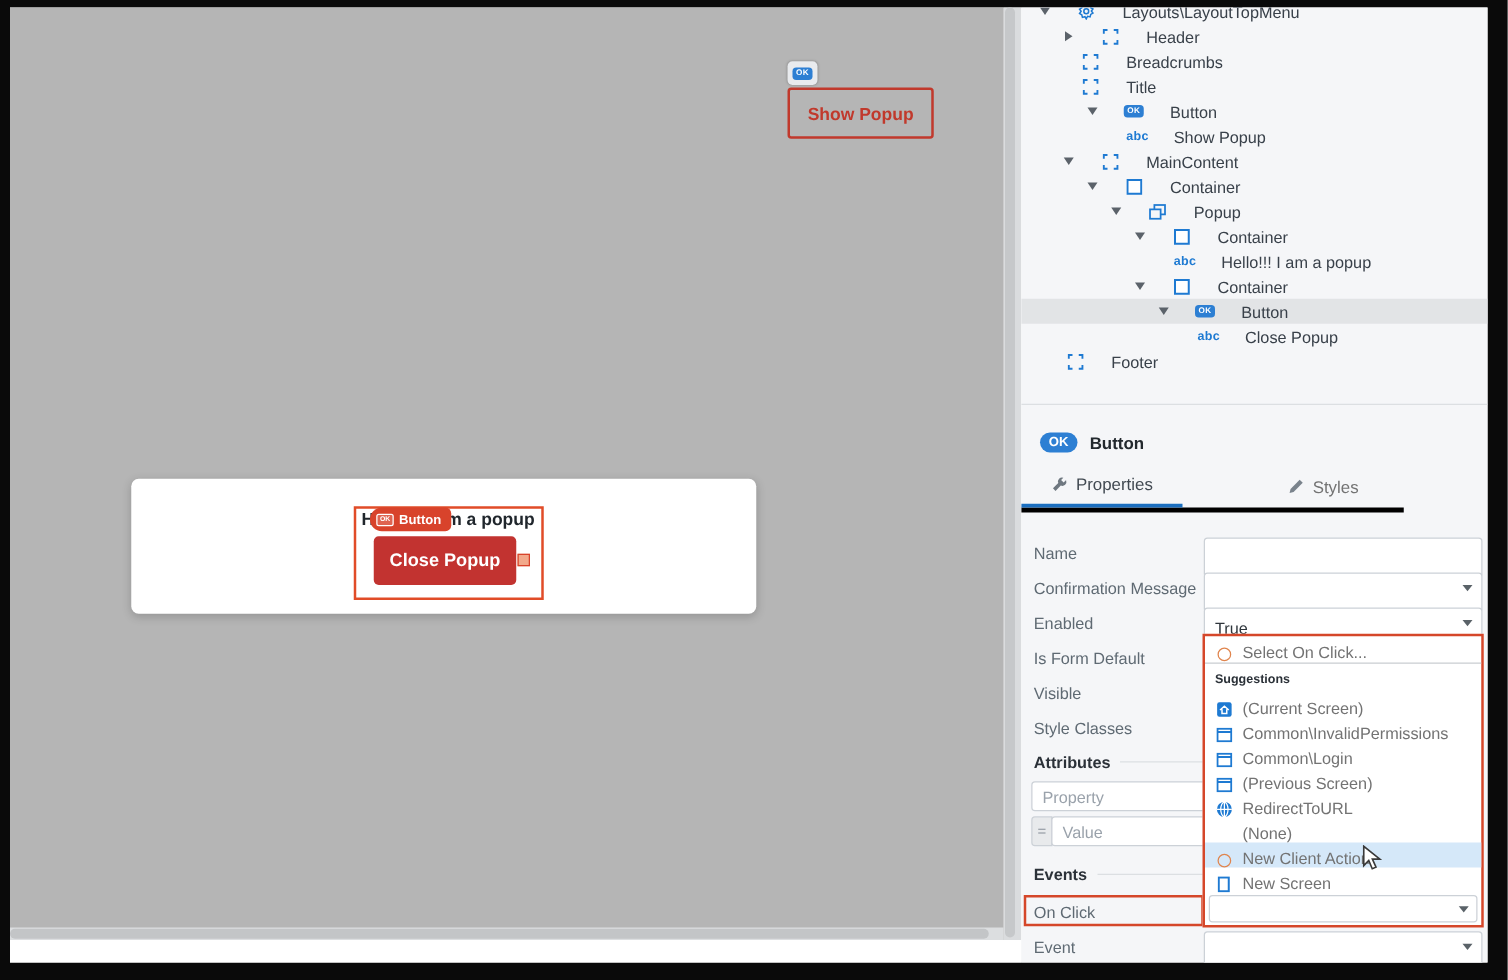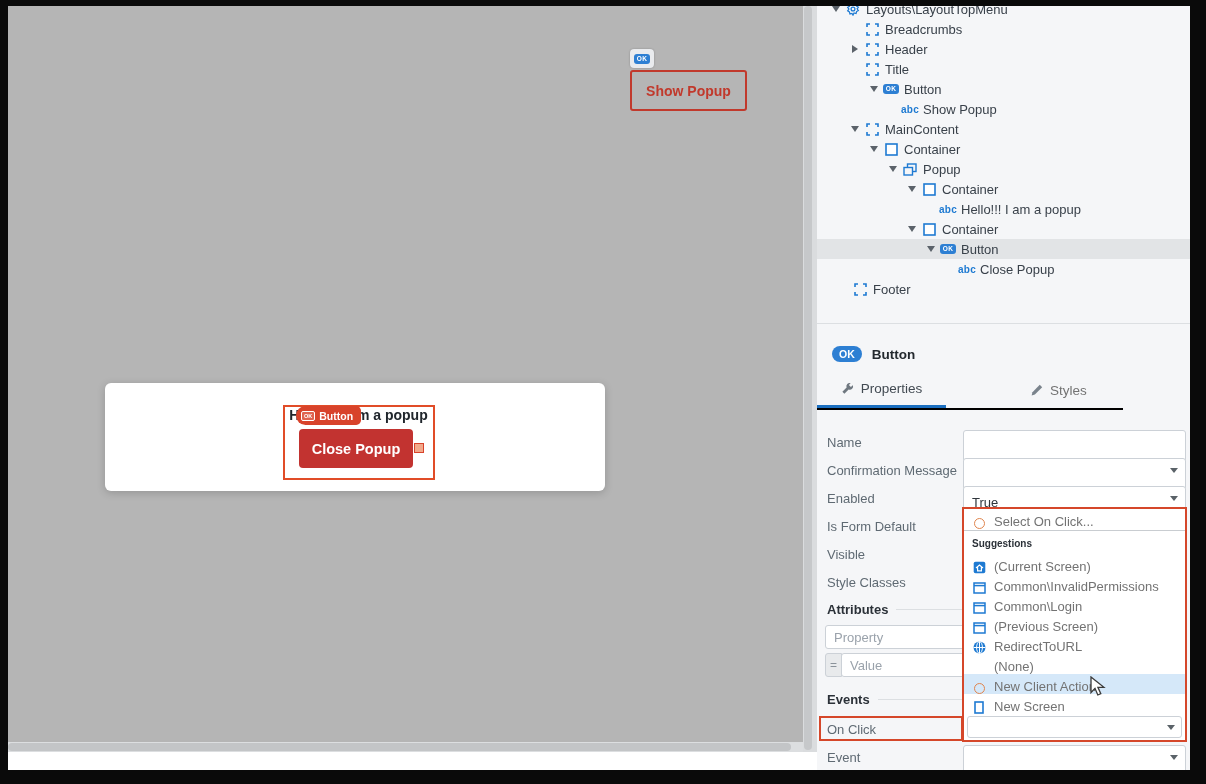--- a/index.html
+++ b/index.html
@@ -34,37 +34,37 @@
                font-size:5.5px; font-weight:bold; line-height:8px; padding:0 2px; }
   .popup-badge .txt { color:#fff; font-size:10.5px; font-weight:bold; }
   .close-popup-btn { position:absolute; left:194px; top:46px; width:114px; height:39px; background:#c23330; border:none;
                border-radius:4px; color:#fff; font-weight:bold; font-size:14.5px; cursor:pointer; font-family:"Liberation Sans",sans-serif; }
   .popup-handle { position:absolute; left:309px; top:60px; width:10px; height:10px; background:#f2a98b; border:1.5px solid #d8432b; z-index:4; }
 
   
   .panel { position:absolute; left:809px; top:0; width:373px; height:764px; background:#f5f6f8; overflow:hidden; }
 
   .tree { position:absolute; left:0; top:-7px; width:373px; }
-  .trow { height:20px; display:flex; align-items:center; font-size:13px; color:#39414a; cursor:pointer; }
+  .trow { height:20px; display:flex; align-items:center; font-size:13px; color:#39414a; cursor:pointer;gap:16px; }
   .trow.selected { background:#e2e4e6; }
   .arrow { width:12px; height:12px; display:inline-flex; align-items:center; justify-content:center; flex:0 0 12px; cursor:pointer; }
   .arrow.open::before { content:""; border-left:4.5px solid transparent; border-right:4.5px solid transparent; border-top:6px solid #5b626a; }
   .arrow.closed::before { content:""; border-top:4.5px solid transparent; border-bottom:4.5px solid transparent; border-left:6px solid #5b626a; }
   .tico { width:18px; display:inline-flex; justify-content:center; margin:0 4px 0 2px; flex:0 0 18px; }
   .abc-ico { color:#1e7ad2; font-size:10px; font-weight:bold; letter-spacing:.3px; }
   .tlabel { white-space:nowrap; }
 
   .sep { position:absolute; left:0; width:373px; height:1px; background:#dcdfe2; }
 
   .insp-head { position:absolute; left:0; top:330px; width:373px; height:36px; display:flex; align-items:center; }
   .ok-badge { margin-left:15px; background:#2d7fd3; color:#fff; font-size:10.5px; font-weight:bold; border-radius:9px;
               padding:2px 7px; }
   .insp-title { margin-left:10px; font-size:13.5px; font-weight:bold; color:#23292e; }
 
-  .tabs { position:absolute; left:0; top:366px; width:306px; height:38px; display:flex; border-bottom:2px solid #000000;gap:48px; }
+  .tabs { position:absolute; left:0; top:366px; width:306px; height:38px; display:flex; border-bottom:4px solid #000000;gap:48px; }
   .tab { width:50%; display:flex; align-items:center; justify-content:center; gap:7px; font-size:13.5px; cursor:pointer; }
   .tab.active { color:#424a52; border-bottom:3px solid #1b6fc0; }
   .tab.inactive { color:#737373; }
 
   .flabel { position:absolute; left:10px; font-size:13px; color:#5f6a73; white-space:nowrap; }
   .fsection { position:absolute; left:10px; right:10px; display:flex; align-items:center; gap:8px; font-size:13px;
               font-weight:bold; color:#2b3138; }
   .fsection .hline { flex:1; height:1px; background:#dcdfe2; }
   .ctrl { position:absolute; left:146px; width:223px; height:32px; background:#fff; border:1px solid #ccd1d7;
               border-radius:3px; }
@@ -135,37 +135,37 @@
         <span class="arrow open"></span>
         <span class="tico">
           <svg width="14" height="14" viewBox="0 0 16 16">
               <path d="M8 1l1.2 2 2.3-.6.6 2.3 2 1.2-1.4 1.9 1.4 1.9-2 1.2-.6 2.3-2.3-.6L8 15l-1.2-2-2.3.6-.6-2.3-2-1.2L3.3 8 1.9 6.1l2-1.2.6-2.3 2.3.6z" fill="none" stroke="#1e7ad2" stroke-width="1.4"></path>
               <circle cx="8" cy="8" r="2.2" fill="none" stroke="#1e7ad2" stroke-width="1.4"></circle>
             </svg>
         </span>
         <span class="tlabel">Layouts\LayoutTopMenu</span>
       </div>
 
-      <div class="trow" style="padding-left:44px">
+      <div class="trow" style="padding-left:32px">
+        <span class="arrow closed"></span>
         <span class="tico">
           <svg width="13" height="13" viewBox="0 0 13 13" fill="none" stroke="#1e7ad2" stroke-width="1.6">
               <path d="M1 4V1h3M9 1h3v3M12 9v3H9M4 12H1V9"></path>
             </svg>
         </span>
-        <span class="tlabel">Breadcrumbs</span>
-      </div>
-
-      <div class="trow" style="padding-left:32px">
-        <span class="arrow closed"></span>
+        <span class="tlabel">Header</span>
+      </div>
+
+      <div class="trow" style="padding-left:44px">
         <span class="tico">
           <svg width="13" height="13" viewBox="0 0 13 13" fill="none" stroke="#1e7ad2" stroke-width="1.6">
               <path d="M1 4V1h3M9 1h3v3M12 9v3H9M4 12H1V9"></path>
             </svg>
         </span>
-        <span class="tlabel">Header</span>
+        <span class="tlabel">Breadcrumbs</span>
       </div>
 
       <div class="trow" style="padding-left:44px">
         <span class="tico">
           <svg width="13" height="13" viewBox="0 0 13 13" fill="none" stroke="#1e7ad2" stroke-width="1.6">
               <path d="M1 4V1h3M9 1h3v3M12 9v3H9M4 12H1V9"></path>
             </svg>
         </span>
         <span class="tlabel">Title</span>
       </div>

